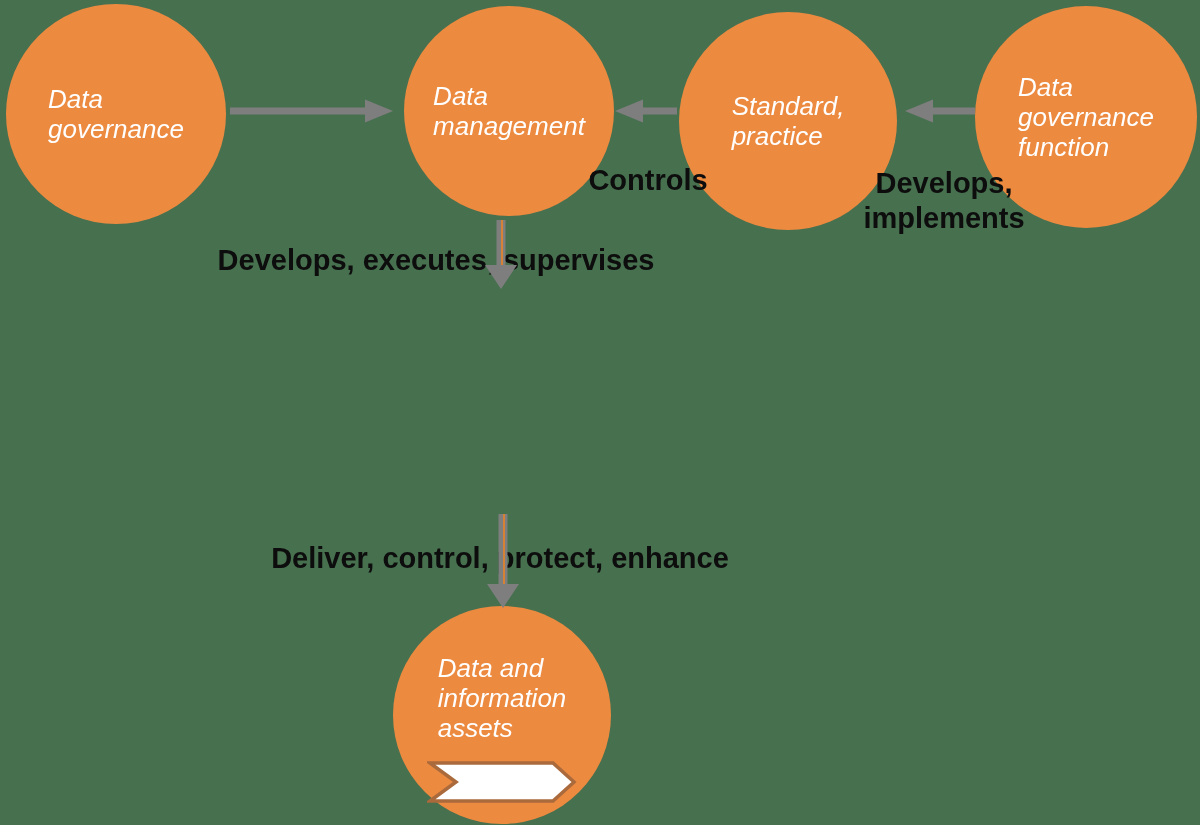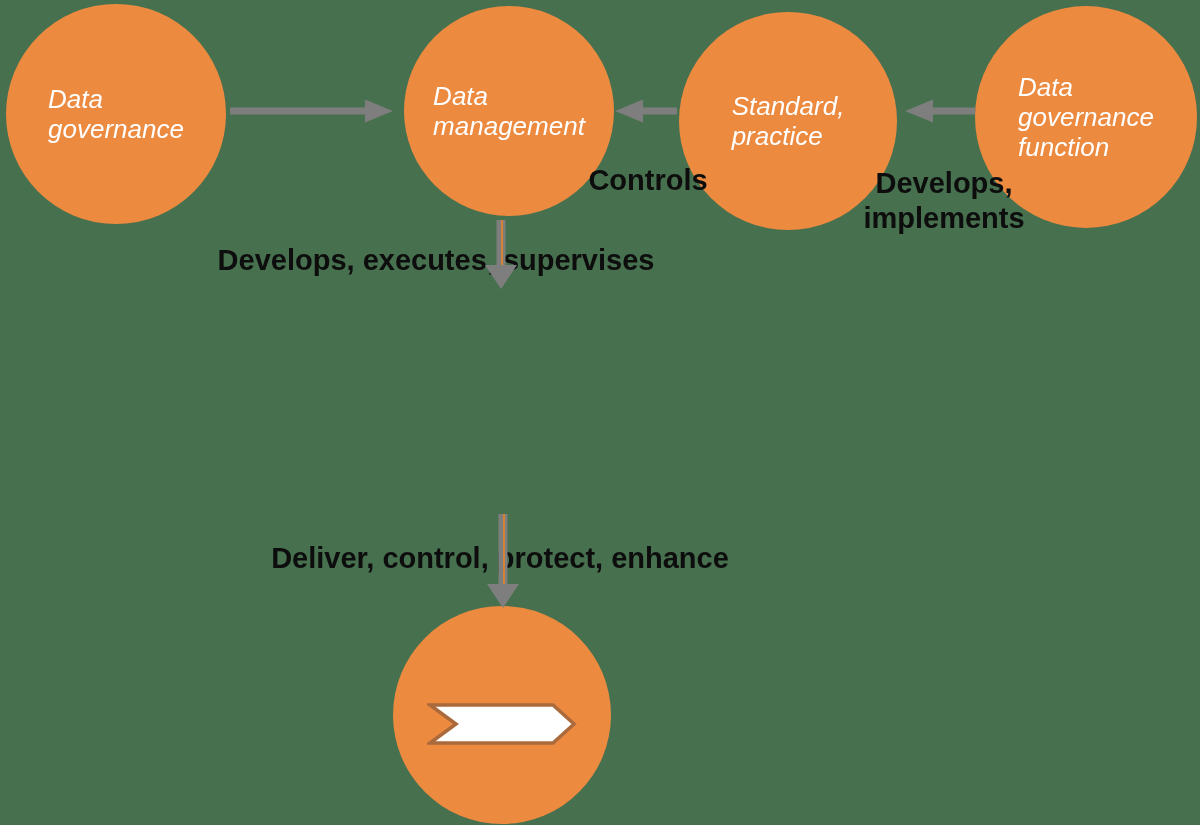--- a/index.html
+++ b/index.html
@@ -89,20 +89,23 @@
   </div>
 
   <div class="node" id="node-data-governance-function">
     <div class="node-label">Data
 governance
 function</div>
   </div>
 
 
   <div class="node" id="node-data-information-assets">
+    <div class="node-label">Data and
+information
+assets</div>
     <div class="chevron-wrap">
       <svg width="150" height="42" viewBox="0 0 150 42">
         <polygon points="3,2 126,2 147,21 126,40 3,40 29,21" fill="#FFFFFF" stroke="#AA6A3C" stroke-width="3.5" stroke-linejoin="miter"></polygon>
       </svg>
     </div>
   </div>
 
   <div class="edge-label" id="label-develops">Develops, executes, supervises</div>
   <div class="edge-label" id="label-defines">Controls</div>
   <div class="edge-label" id="label-defines-implements">Develops,

